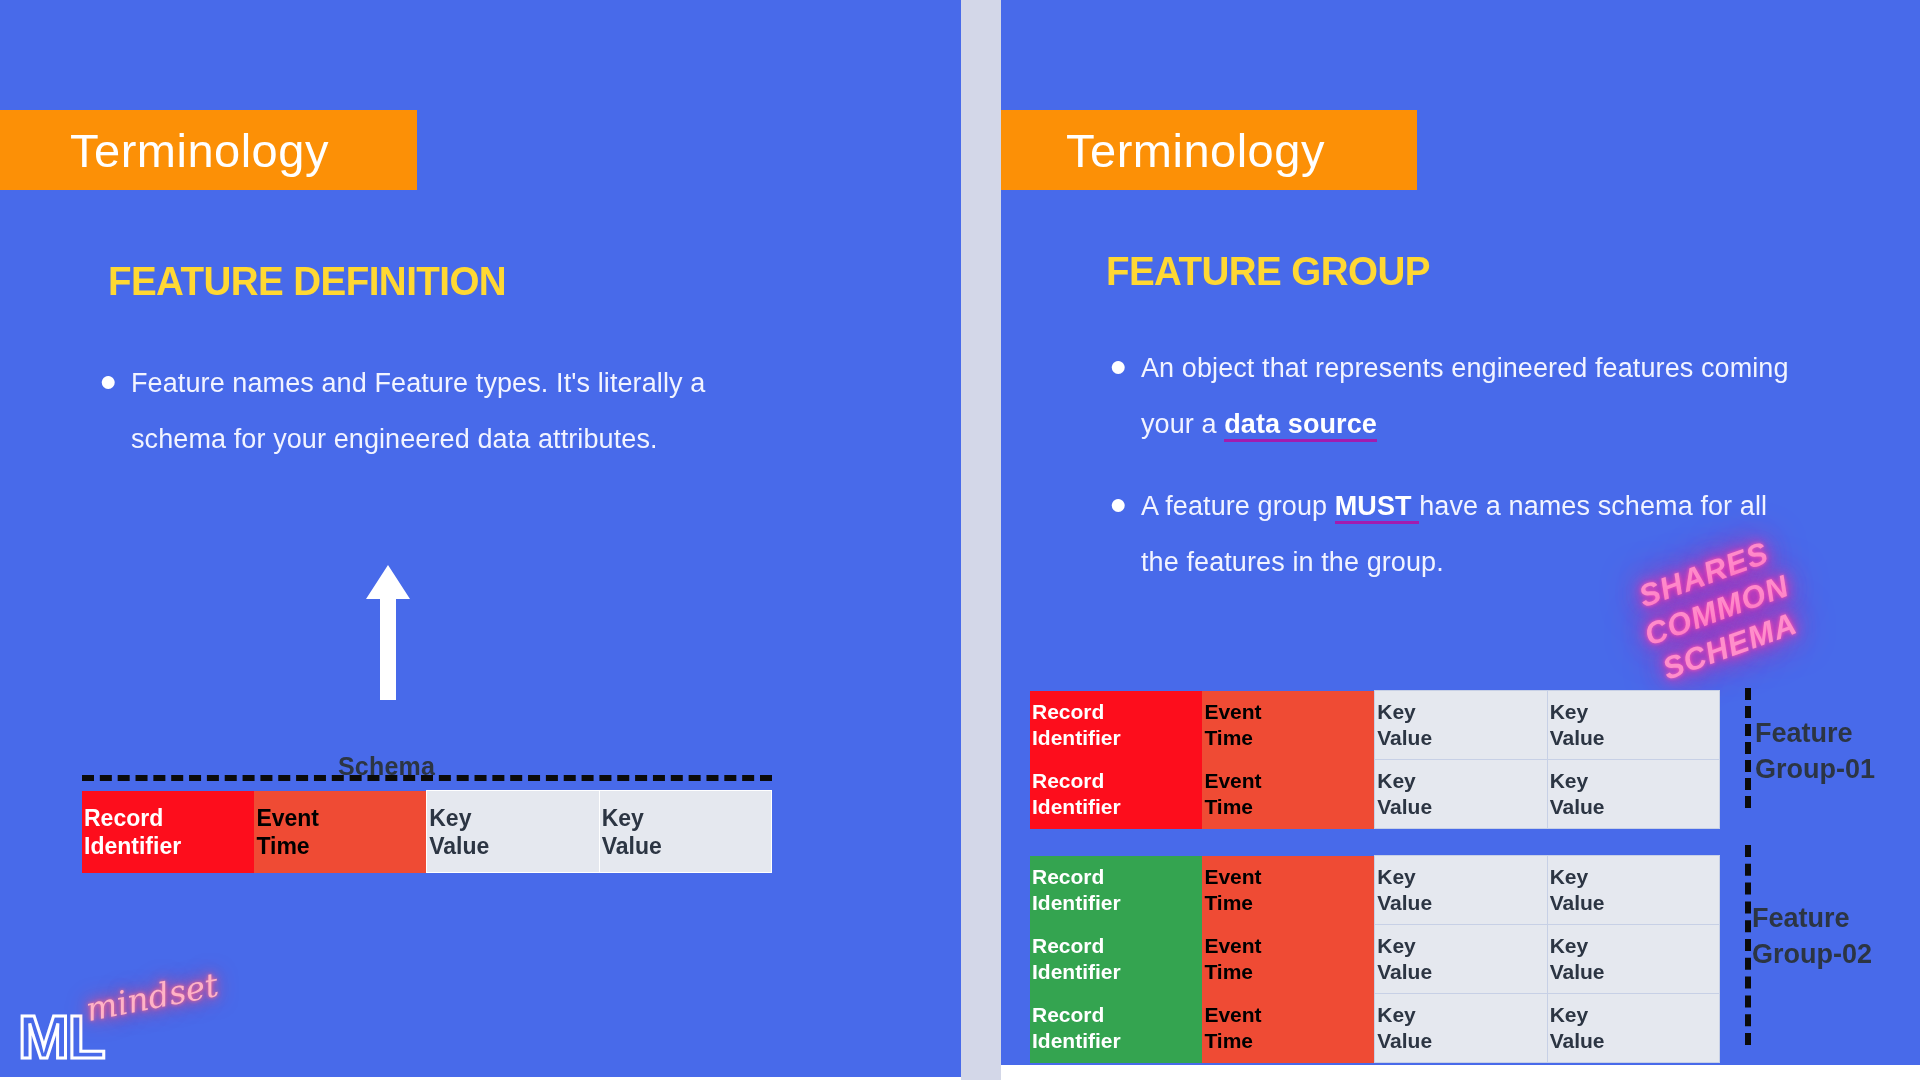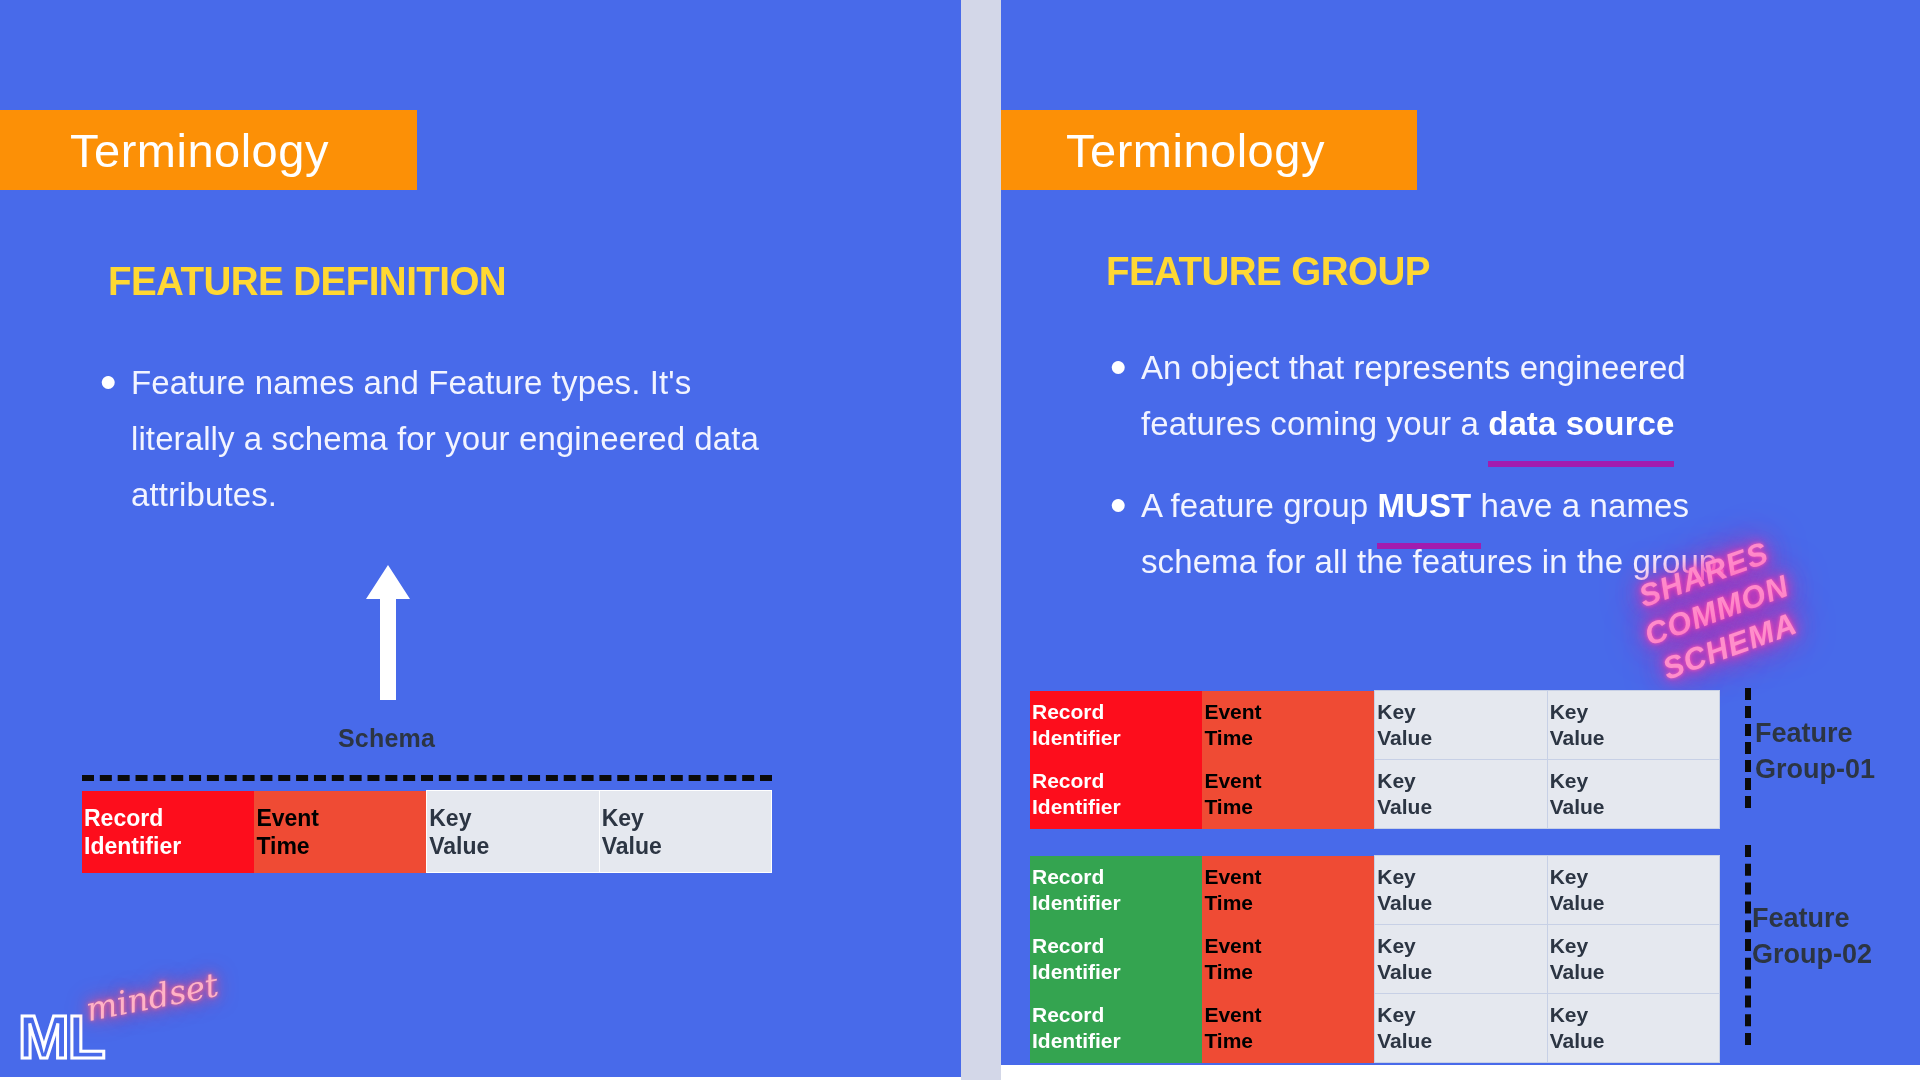--- a/index.html
+++ b/index.html
@@ -74,43 +74,43 @@
     color: #ffffff;
     font-size: 30px;
     line-height: 52px;
     width: 36px;
     flex: 0 0 36px;
     text-align: left;
     padding-left: 4px;
   }
   .bullet-text {
     color: #f2f4ff;
-    font-size: 33px;
+    font-size: 27px;
     font-weight: 300;
     line-height: 56px;
     letter-spacing: 0.1px;
   }
   .bullet-text b {
     font-weight: 700;
     color: #ffffff;
-    border-bottom: 6px solid #a21caf;
-    padding-bottom: 19px;
+    border-bottom: 3px solid #a21caf;
+    padding-bottom: 0;
   }
 
   
   #up-arrow {
     position: absolute;
     left: 366px; top: 565px;
     width: 44px; height: 135px;
   }
 
   
   #schema-label {
     position: absolute;
-    left: 338px; top: 724px;
+    left: 338px; top: 752px;
     color: #2c3543;
     font-size: 25px;
     font-weight: bold;
     letter-spacing: 0.2px;
   }
   #schema-dash {
     position: absolute;
     left: 82px; top: 775px;
     width: 690px; height: 0px;
     border-top: 6px dashed #0b0b0b;

